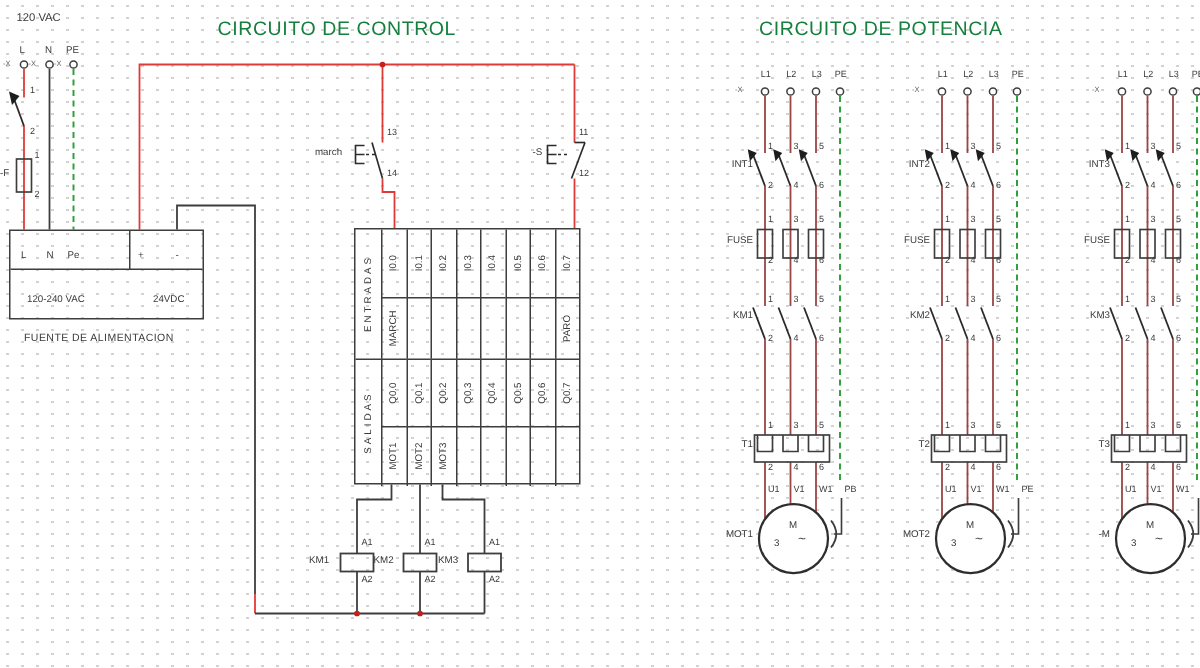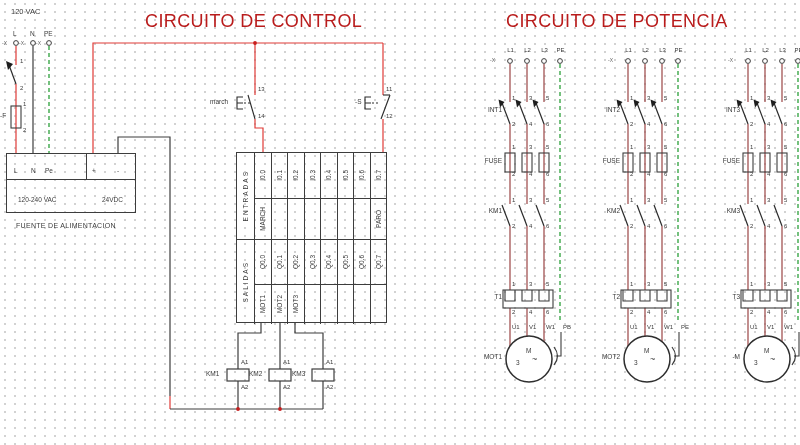--- a/index.html
+++ b/index.html
@@ -4,21 +4,21 @@
 <style>
   html,body{margin:0;padding:0;}
   body{
     width:800px;height:445px;position:relative;overflow:hidden;
     background:#ffffff;
     background-image:radial-gradient(#d2d2d2 0.8px, transparent 0.9px);
     background-size:10px 8px;
     font-family:"Liberation Sans", sans-serif;
     color:#3a3a3a;
   }
-  .title{position:absolute;font-size:18px;letter-spacing:0.4px;color:#b91c1c;white-space:nowrap;}
+  .title{position:absolute;font-size:13px;letter-spacing:0.4px;color:#15803d;white-space:nowrap;}
   .lbl{position:absolute;font-size:6.5px;line-height:1;color:#3a3a3a;white-space:nowrap;}
   .tiny{font-size:5px;color:#666;}
   .num{font-size:6px;color:#3a3a3a;}
   svg{position:absolute;left:0;top:0;}
   
   #psu{position:absolute;left:6px;top:153px;width:130px;height:60px;border:1.4px solid #3d3d3d;box-sizing:border-box;}
   #psu .strip{position:absolute;left:0;top:0;width:100%;height:26px;border-bottom:1.2px solid #3d3d3d;box-sizing:border-box;}
   #psu .vdiv{position:absolute;left:79px;top:0;width:0;height:26px;border-left:1.2px solid #3d3d3d;}
   
   #plc{position:absolute;left:236px;top:152px;width:151px;height:171px;border:1.5px solid #3d3d3d;box-sizing:border-box;

